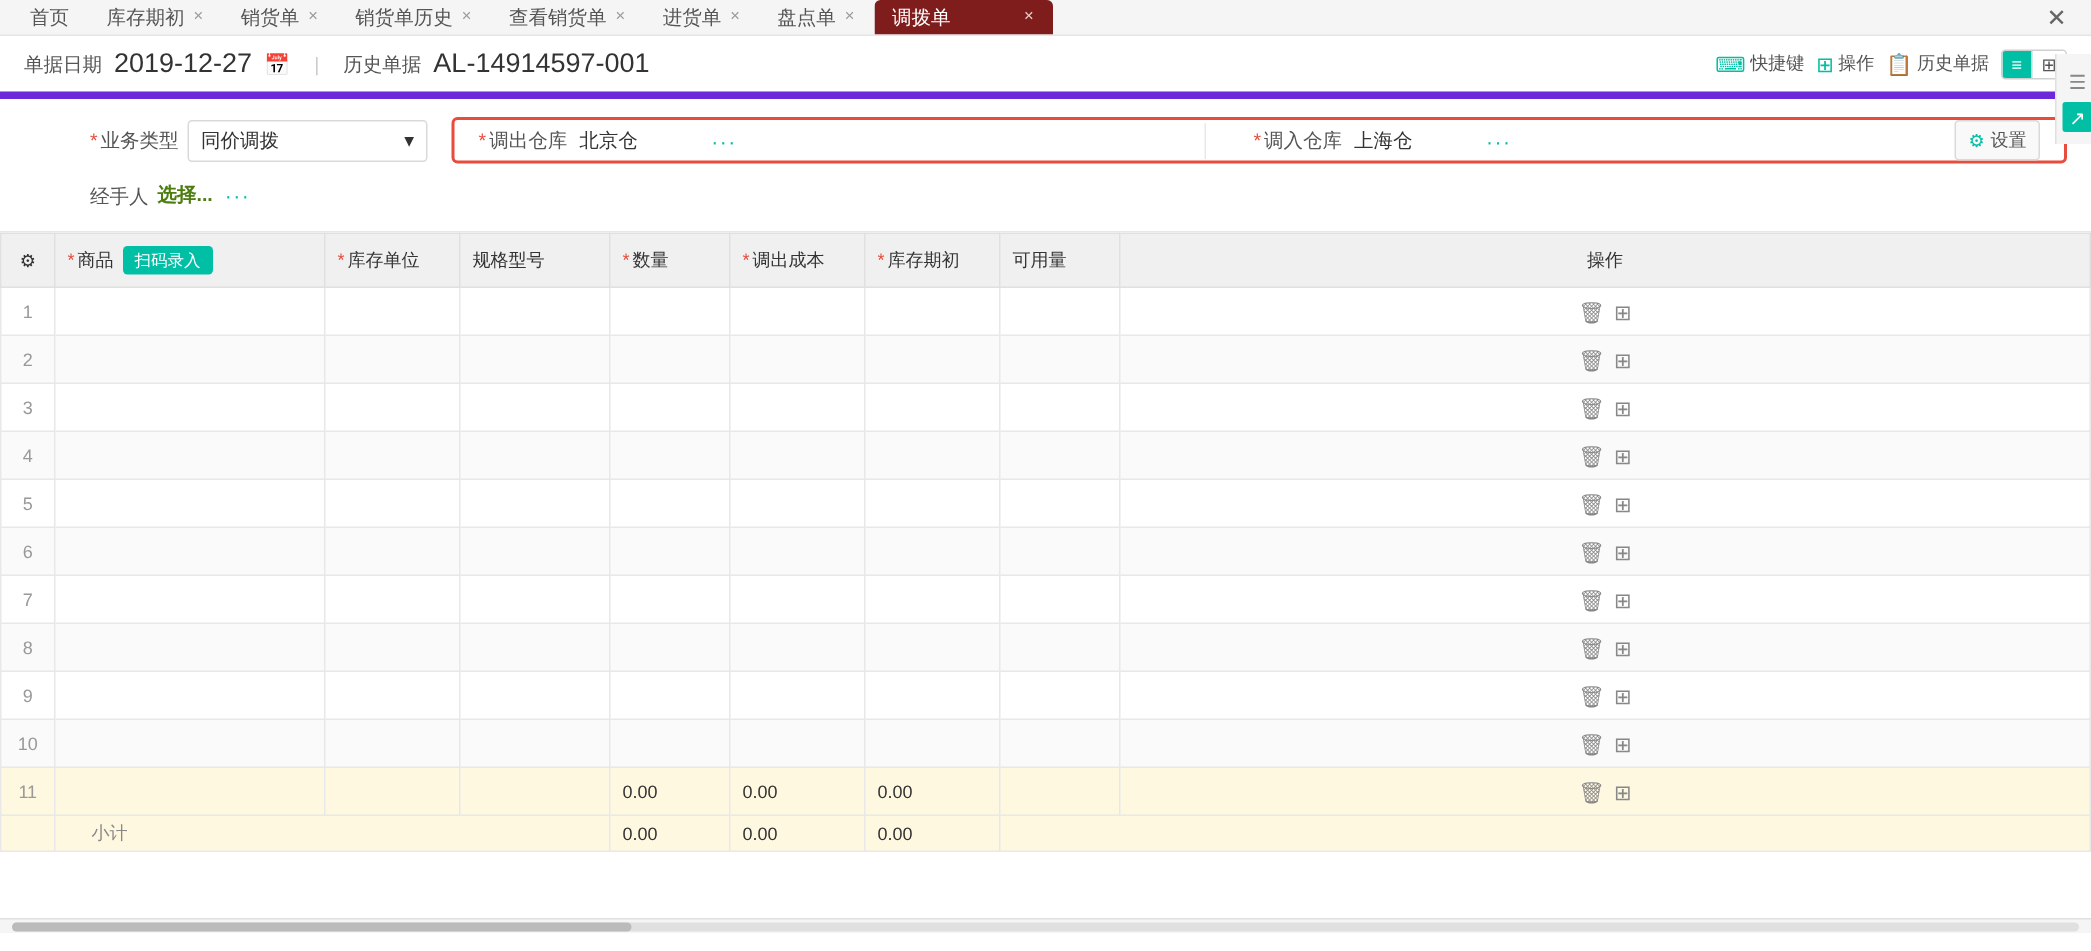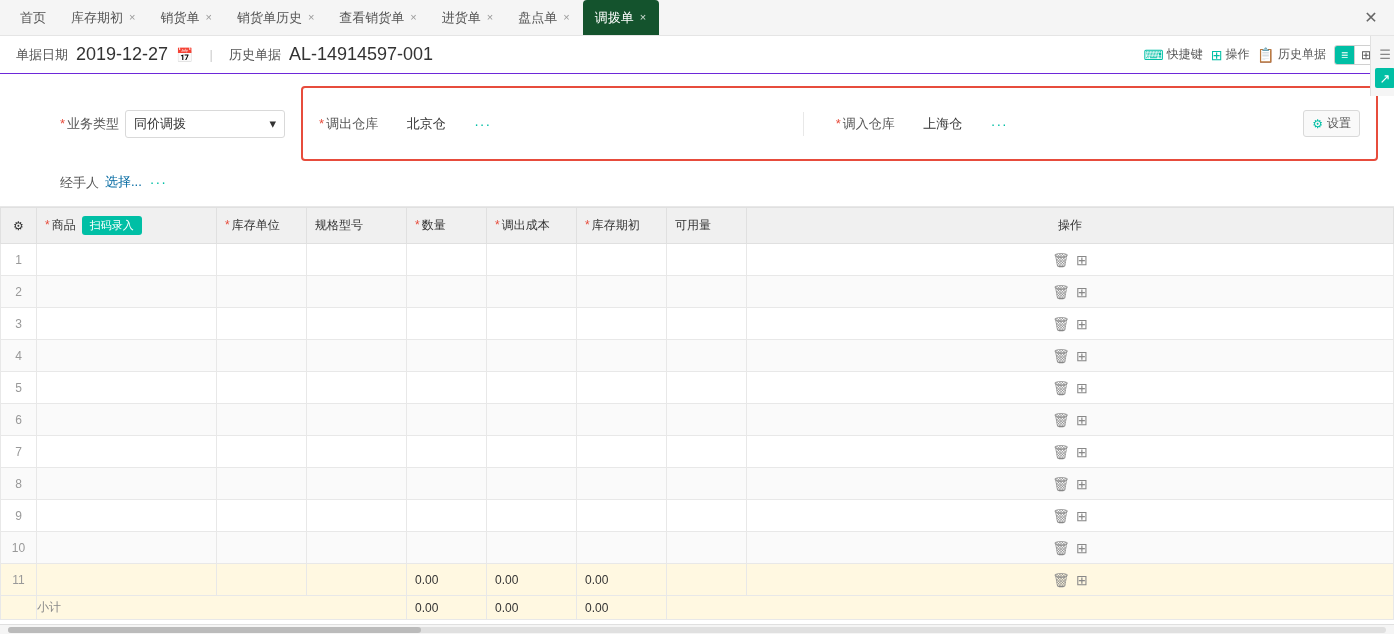--- a/index.html
+++ b/index.html
@@ -4,38 +4,39 @@
   <style>
     * { box-sizing: border-box; margin: 0; padding: 0; }
     body { font-family: "Microsoft YaHei", "PingFang SC", Arial, sans-serif; font-size: 13px; color: #333; background: #fff; overflow: hidden; }
 
     
     .tab-bar {
       display: flex;
       align-items: center;
       border-bottom: 1px solid #e5e5e5;
       background: #f5f5f5;
-      height: 36px;
+      height: 24px;
       padding: 0 8px;
     }
     .tab-item {
       display: flex;
       align-items: center;
       padding: 0 12px;
       height: 100%;
       cursor: pointer;
       font-size: 13px;
       color: #555;
       white-space: nowrap;
       border-right: 1px solid transparent;
     }
     .tab-item.active {
-      background: #14532d;
+      background: #7f1d1d;
       color: #fff;
       border-radius: 4px 4px 0 0;
+      gap: 43px;
     }
     .tab-close {
       margin-left: 6px;
       font-size: 11px;
       color: #999;
       cursor: pointer;
       line-height: 1;
     }
     .tab-item.active .tab-close { color: rgba(255,255,255,0.8); }
     .tab-spacer { flex: 1; }
@@ -48,21 +49,21 @@
       cursor: pointer;
       font-size: 16px;
       color: #666;
     }
 
     
     .toolbar {
       display: flex;
       align-items: center;
       padding: 8px 16px;
-      border-bottom: 1px solid #6d28d9;
+      border-bottom: 5px solid #6d28d9;
       background: #fff;
       gap: 32px;
     }
     .toolbar-left {
       display: flex;
       align-items: center;
       gap: 8px;
       flex: 1;
     }
     .toolbar-label { color: #555; font-size: 13px; }
@@ -166,27 +167,26 @@
       color: #555;
       background: #f9f9f9;
       font-size: 12px;
     }
     .settings-btn .icon { color: #00bfa5; }
 
     
     .red-box {
       border: 2px solid #e74c3c;
       border-radius: 4px;
-      padding: 22px 16px;
+      padding: 0 16px;
       display: flex;
       align-items: center;
       gap: 0;
       flex: 1;
       position: relative;
-      text-align: center;
     }
     .red-box-inner {
       display: flex;
       align-items: center;
       width: 100%;
       gap: 16px;
     }
     .red-section {
       display: flex;
       align-items: center;
@@ -424,21 +424,21 @@
             <span>设置</span>
           </div>
         </div>
       </div>
     </div>
 
     <div class="form-row">
       <div class="field-group">
         <span class="field-label">经手人</span>
         <div class="field-input">
-          <span style="color:#0369a1;">选择...</span>
+          <span style="color:#4d7c0f;font-weight:bold;">选择...</span>
           <span class="dots-btn">···</span>
         </div>
       </div>
     </div>
   </div>
 
   <div class="main-content">
     <div class="table-container">
       <table>
         <colgroup>
@@ -645,21 +645,21 @@
             <td></td>
             <td>
                 <div class="op-icons">
                   <span class="op-icon">🗑</span>
                   <span class="op-icon">⊞</span>
                 </div>
               </td>
           </tr>
           <tr style="background:#fff8e1; height:24px;">
             <td class="row-num"></td>
-            <td colspan="3" style="color:#888; font-size:12px; padding-left:0;">小计</td>
+            <td colspan="3" style="color:#888; font-size:12px; padding-left:24px;">小计</td>
             <td>0.00</td>
             <td>0.00</td>
             <td>0.00</td>
             <td colspan="2"></td>
           </tr>
         </tbody>
       </table>
     </div>
     <div class="scroll-row">
       <div class="scroll-track">

